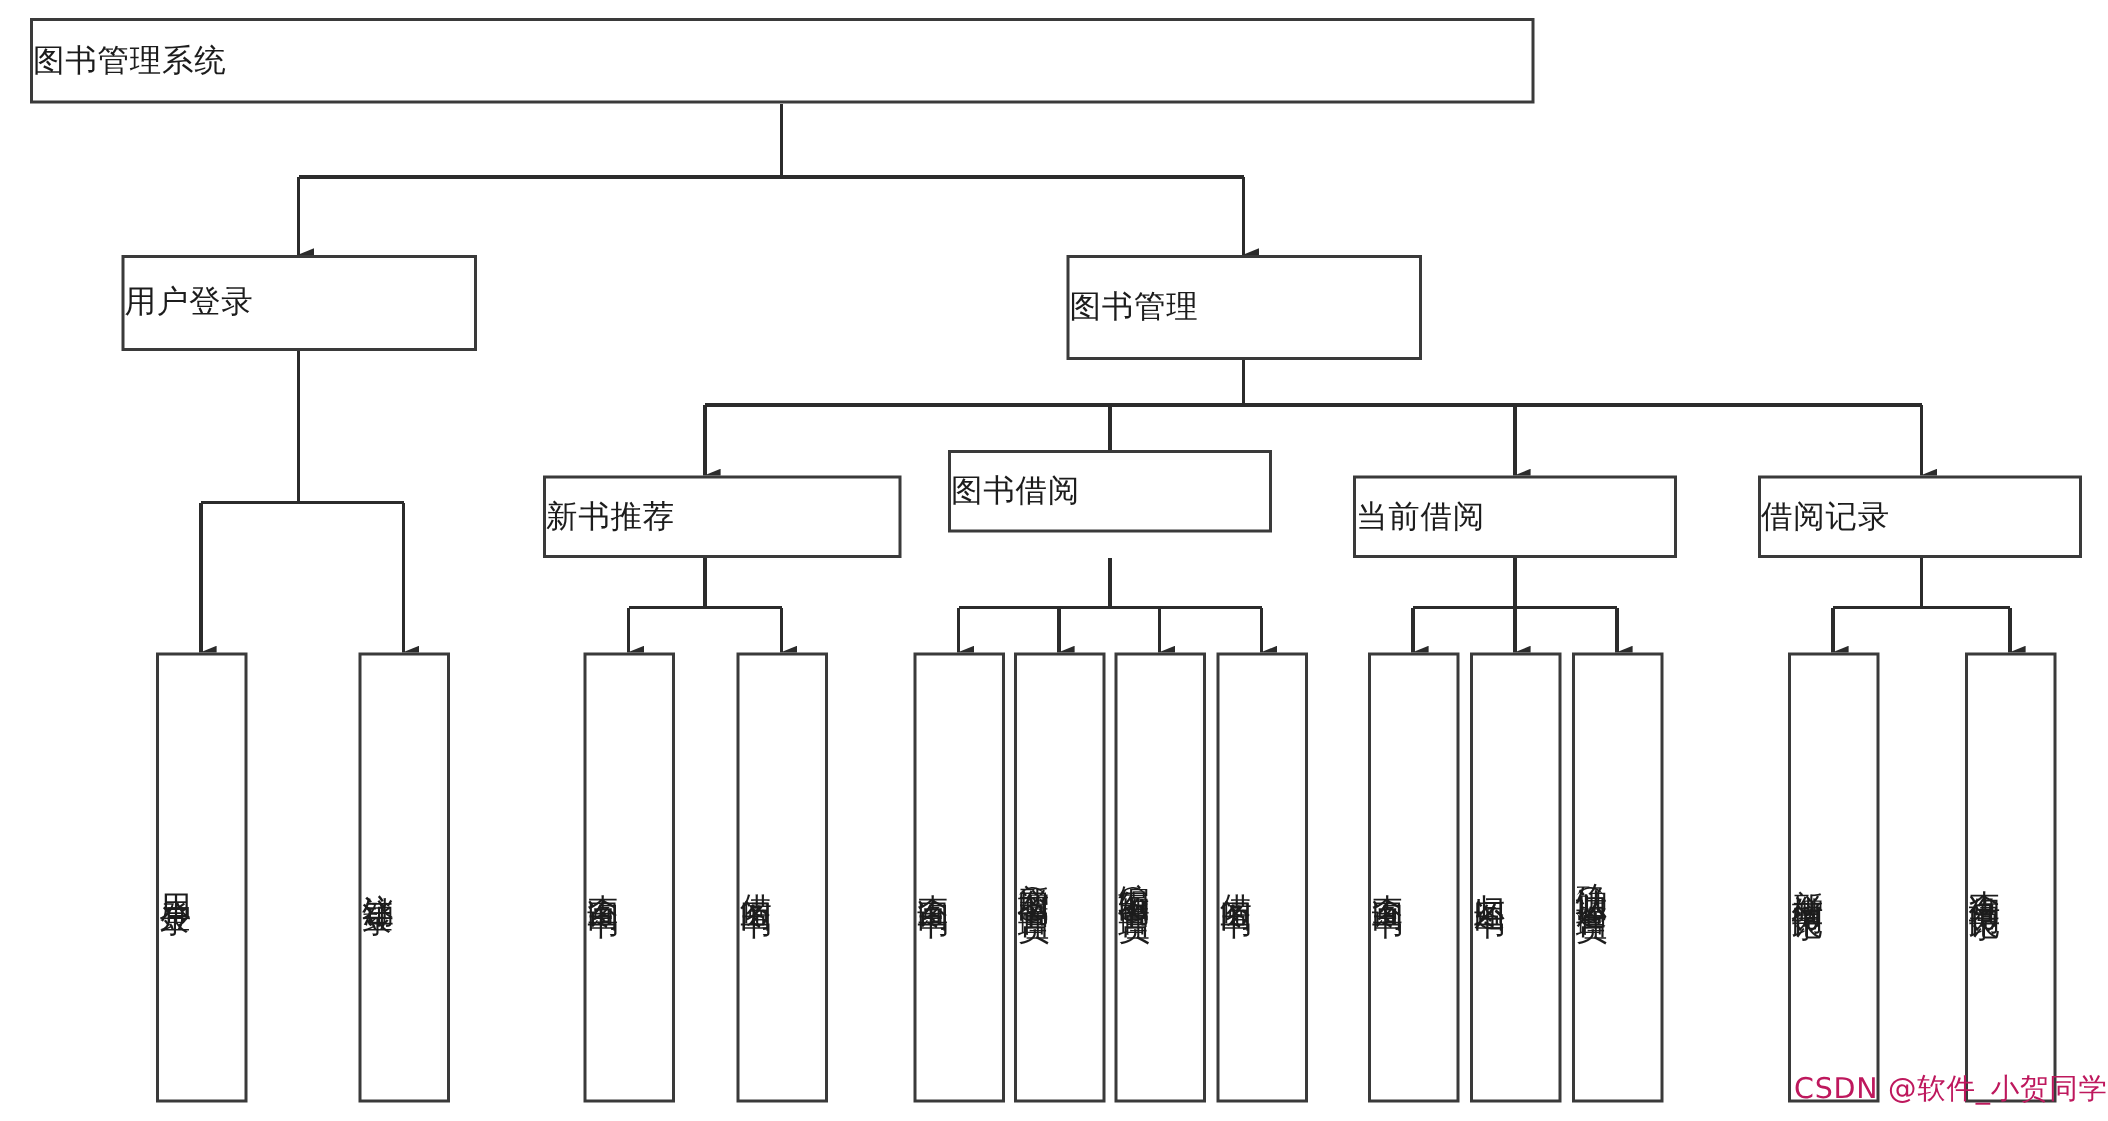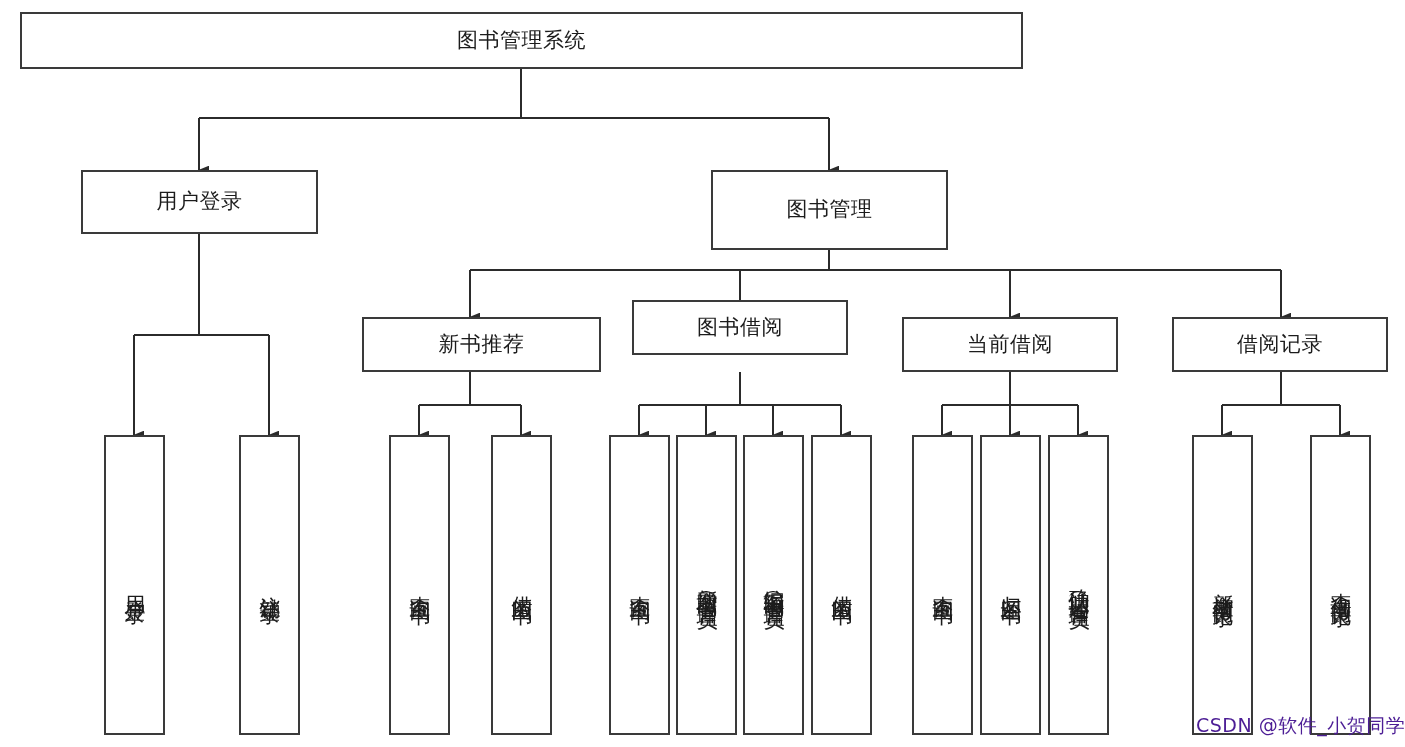--- a/index.html
+++ b/index.html
@@ -27,21 +27,21 @@
     width: 1405px;
     height: 747px;
   }
   .node-box {
     position: absolute;
     box-sizing: border-box;
     border: 2.5px solid #3a3a3a;
     background: #ffffff;
     display: flex;
     align-items: center;
-    justify-content: center;
+    justify-content: flex-start;
     overflow: hidden;
   }
   .node-label-h {
     font-size: 21px;
     color: #1c1c1c;
     line-height: 1.2;
     white-space: nowrap;
     letter-spacing: 0.5px;
   }
   .node-label-v {
@@ -50,21 +50,21 @@
     writing-mode: vertical-rl;
     text-orientation: upright;
     letter-spacing: 3px;
     line-height: 1.0;
     white-space: nowrap;
     text-align: center;
   }
   .watermark {
     position: absolute;
     font-size: 19px;
-    color: #4c1d95;
+    color: #be185d;
     white-space: nowrap;
     letter-spacing: 0.5px;
     pointer-events: none;
   }
 </style>
 </head>
 <body>
 
 <div id="diagram-root">
 
@@ -120,21 +120,21 @@
     </g>
   </svg>
 
   <div class="node-box" style="left:20px; top:12px; width:1003px; height:57px;">
     <span class="node-label-h">图书管理系统</span>
   </div>
 
   <div class="node-box" style="left:81px; top:170px; width:237px; height:64px;">
     <span class="node-label-h">用户登录</span>
   </div>
-  <div class="node-box" style="left:711px; top:170px; width:237px; height:80px;">
+  <div class="node-box" style="left:711px; top:170px; width:237px; height:70px;">
     <span class="node-label-h">图书管理</span>
   </div>
 
   <div class="node-box" style="left:362px; top:317px; width:239px; height:55px;">
     <span class="node-label-h">新书推荐</span>
   </div>
   <div class="node-box" style="left:632px; top:300px; width:216px; height:55px;">
     <span class="node-label-h">图书借阅</span>
   </div>
   <div class="node-box" style="left:902px; top:317px; width:216px; height:55px;">

